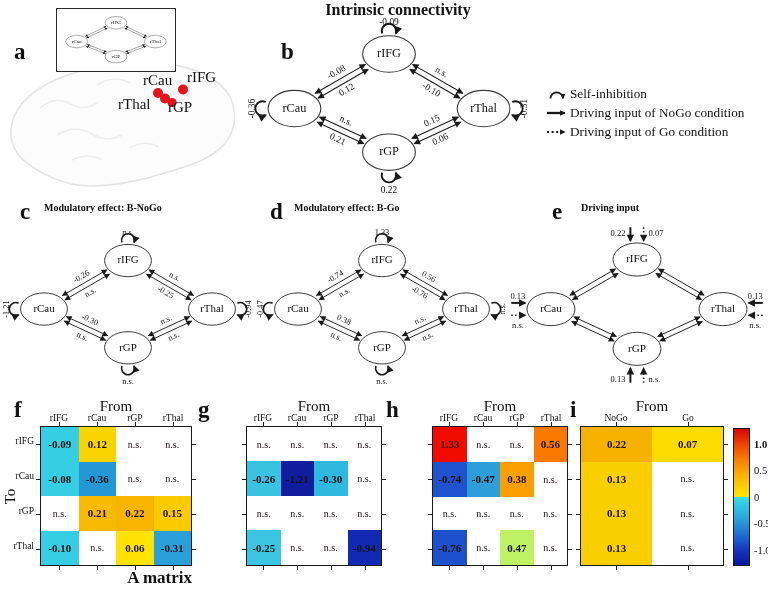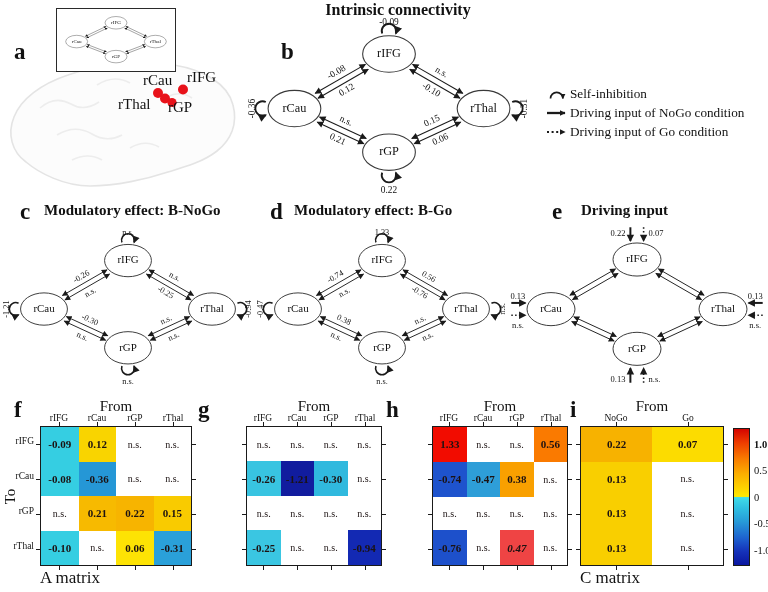--- a/index.html
+++ b/index.html
@@ -1,19 +1,19 @@
 <!DOCTYPE html>
 <html><head>
 <meta charset="utf-8">
 <style>
   html,body{margin:0;padding:0;background:#fff;}
   .fig{position:relative;width:768px;height:592px;background:#fff;overflow:hidden;
        font-family:"Liberation Serif","DejaVu Serif",serif;color:#111;}
   .plabel{position:absolute;font-size:23px;font-weight:700;line-height:1;}
-  .ptitle{position:absolute;font-size:15px;font-weight:700;white-space:nowrap;}
+  .ptitle{position:absolute;font-size:10px;font-weight:700;white-space:nowrap;}
   #t-b{left:258px;top:1px;width:280px;text-align:center;font-size:16px;}
   #t-c{left:44px;top:202px;} #t-d{left:294px;top:202px;} #t-e{left:581px;top:202px;}
   #pl-a{left:14px;top:40px;} #pl-b{left:281px;top:40px;} #pl-c{left:20px;top:200px;}
   #pl-d{left:270px;top:200px;} #pl-e{left:552px;top:200px;}
   .diag{position:absolute;}
   #dg-b{left:243px;top:14px;width:292px;height:180px;}
   #dg-c{left:2px;top:222px;width:252px;height:166px;}
   #dg-d{left:256px;top:222px;width:252px;height:166px;}
   #dg-e{left:508px;top:220px;width:258px;height:170px;}
   .inset{position:absolute;left:56px;top:8px;width:118px;height:62px;border:1.2px solid #2a2a2a;background:#fff;}
@@ -31,21 +31,21 @@
   .mpl{top:0;} #mp-f .mpl{left:14px;} #mp-g .mpl{left:6px;} #mp-h .mpl{left:8px;} #mp-i .mpl{left:4px;}
   .mbody{position:absolute;left:0;top:0;right:0;bottom:0;}
   .fromlbl{position:absolute;top:0;font-size:15px;text-align:center;}
   .colhdr{position:absolute;top:15px;font-size:9.5px;text-align:center;white-space:nowrap;}
   .rowhdr{position:absolute;font-size:9.5px;text-align:right;white-space:nowrap;}
   .tolbl{position:absolute;left:-3px;top:90px;width:26px;text-align:center;
          transform:rotate(-90deg);font-size:15px;}
   .grid{position:absolute;top:28px;height:140px;display:grid;border:1.2px solid #1a1a1a;box-sizing:border-box;}
   .cell{display:flex;align-items:center;justify-content:center;font-size:11px;font-weight:700;color:#1c1212;}
   .cell.ns{font-size:10px;font-weight:400;}
-  .caption{position:absolute;top:170px;font-size:17px;text-align:left;white-space:nowrap;}
+  .caption{position:absolute;top:170px;font-size:17px;text-align:right;white-space:nowrap;font-weight:bold;}
   .tick{position:absolute;background:#1a1a1a;}
   .cbar{position:absolute;left:167px;top:30px;width:17px;height:138px;border:1px solid #1a1a1a;box-sizing:border-box;
     background:linear-gradient(to bottom,#d40400 0%,#ee3c00 10%,#f87c00 22%,#fbae00 33%,#fdd800 45%,
       #ffe900 49.6%,#40dbe9 50.4%,#2fc0e2 58%,#279bd8 68%,#1e63d0 80%,#1532ba 90%,#0a16a0 100%);}
   .cblbl{position:absolute;left:188px;font-size:10.5px;}
   #cb0{top:41px;font-weight:bold;} #cb1{top:67px;} #cb2{top:94px;} #cb3{top:120px;} #cb4{top:147px;}
 </style>
 </head>
 <body>
 
@@ -477,21 +477,21 @@
           </div>
           <div class="cell ns" style="background: rgb(255, 255, 255);">
             <span>n.s.</span>
           </div>
           <div class="cell" style="background: rgb(29, 80, 203);">
             <span>-0.76</span>
           </div>
           <div class="cell ns" style="background: rgb(255, 255, 255);">
             <span>n.s.</span>
           </div>
-          <div class="cell" style="background: #ef4444; font-style: italic;">
+          <div class="cell" style="background: #bef264;">
             <span>0.47</span>
           </div>
           <div class="cell ns" style="background: rgb(255, 255, 255);">
             <span>n.s.</span>
           </div>
         </div>
         <div class="tick" style="left: 71px; top: 24px; width: 1px; height: 4px;"></div>
         <div class="tick" style="left: 71px; top: 168px; width: 1px; height: 4px;"></div>
         <div class="tick" style="left: 105px; top: 24px; width: 1px; height: 4px;"></div>
         <div class="tick" style="left: 105px; top: 168px; width: 1px; height: 4px;"></div>
@@ -546,21 +546,20 @@
         <div class="tick" style="left: 122px; top: 24px; width: 1px; height: 4px;"></div>
         <div class="tick" style="left: 122px; top: 168px; width: 1px; height: 4px;"></div>
         <div class="tick" style="left: 10px; top: 45.5px; width: 4px; height: 1px;"></div>
         <div class="tick" style="left: 158px; top: 45.5px; width: 4px; height: 1px;"></div>
         <div class="tick" style="left: 10px; top: 80.5px; width: 4px; height: 1px;"></div>
         <div class="tick" style="left: 158px; top: 80.5px; width: 4px; height: 1px;"></div>
         <div class="tick" style="left: 10px; top: 115.5px; width: 4px; height: 1px;"></div>
         <div class="tick" style="left: 158px; top: 115.5px; width: 4px; height: 1px;"></div>
         <div class="tick" style="left: 10px; top: 150.5px; width: 4px; height: 1px;"></div>
         <div class="tick" style="left: 158px; top: 150.5px; width: 4px; height: 1px;"></div>
-        <div class="caption" style="left: 14px; width: 144px;">C matrix</div>
       </div>
     <div class="cbar"></div>
     <span class="cblbl" id="cb0">1.0</span>
     <span class="cblbl" id="cb1">0.5</span>
     <span class="cblbl" id="cb2">0</span>
     <span class="cblbl" id="cb3">-0.5</span>
     <span class="cblbl" id="cb4">-1.0</span>
   </div>
 </div>
 

